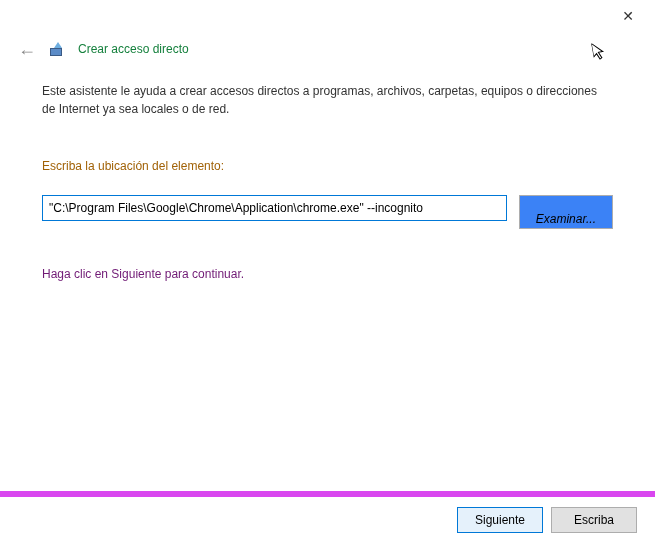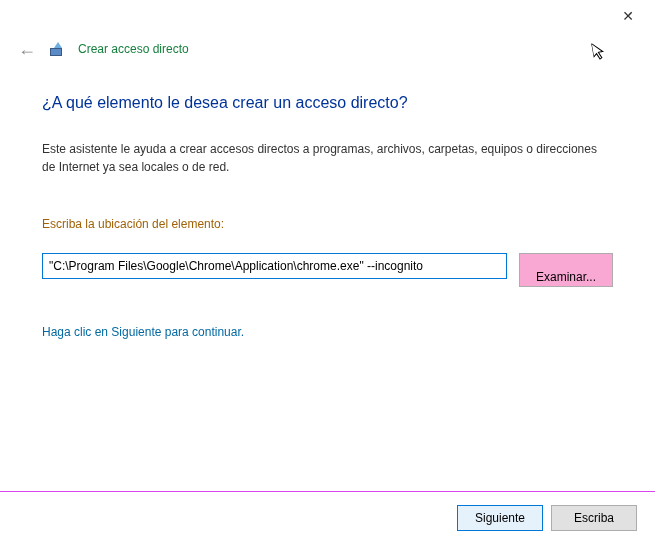--- a/index.html
+++ b/index.html
@@ -108,37 +108,38 @@
       flex: 1;
       border: 1px solid #0078d7;
       padding: 4px 6px;
       font-family: "Segoe UI", Tahoma, sans-serif;
       font-size: 12px;
       height: 26px;
       outline: none;
     }
     .browse-btn {
       border: 1px solid #adadad;
-      background: #f9a8d4;
+      background: #3b82f6;
       padding: 16px 16px;
       height: 26px;
       font-family: "Segoe UI", Tahoma, sans-serif;
       font-size: 12px;
       cursor: pointer;
+      font-style: italic;
     }
     .continue-hint {
       font-size: 12px;
-      color: #0369a1;
+      color: #701a75;
     }
     .footer {
       position: absolute;
       bottom: 0;
       left: 0;
       right: 0;
-      border-top: 1px solid #d946ef;
+      border-top: 6px solid #d946ef;
       height: 52px;
       display: flex;
       justify-content: flex-end;
       align-items: center;
       padding-right: 18px;
       gap: 8px;
       background: #ffffff;
     }
     .footer-btn {
       min-width: 86px;
@@ -173,21 +174,20 @@
   </div>
 </div>
 
 <div class="header-row">
   <span class="back-arrow">←</span>
   <span class="wizard-icon"></span>
   <span class="header-title">Crear acceso directo</span>
 </div>
 
 <div class="content">
-  <h1 class="main-heading">¿A qué elemento le desea crear un acceso directo?</h1>
   <p class="description">Este asistente le ayuda a crear accesos directos a programas, archivos, carpetas, equipos o direcciones de Internet ya sea locales o de red.</p>
   <p class="field-label">Escriba la ubicación del elemento:</p>
   <div class="input-row">
     <input type="text" class="location-input" value="&quot;C:\Program Files\Google\Chrome\Application\chrome.exe&quot; --incognito" style="">
     <button class="browse-btn">Examinar...</button>
   </div>
   <p class="continue-hint">Haga clic en Siguiente para continuar.</p>
 </div>
 
 <div class="footer">

